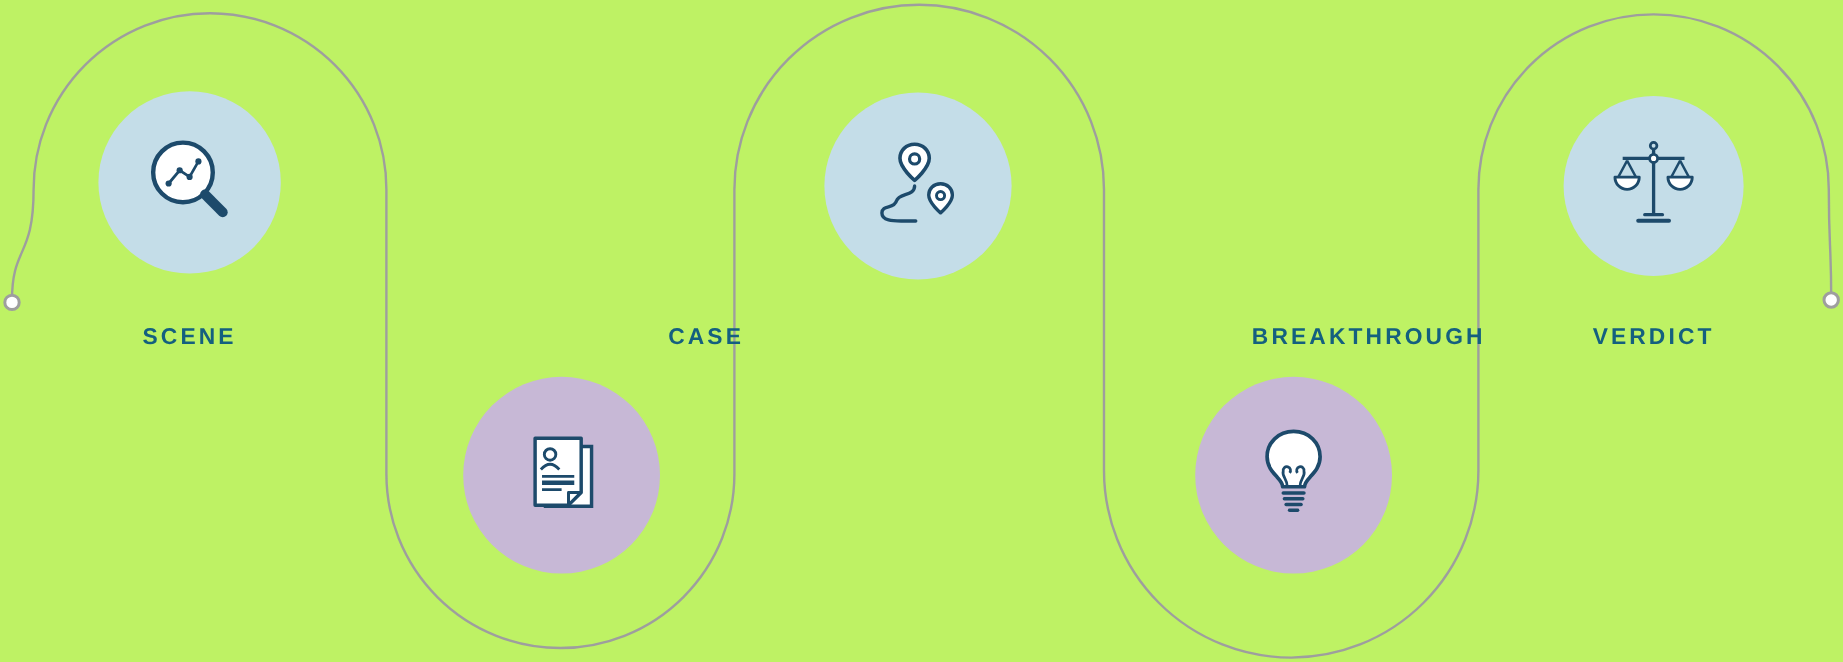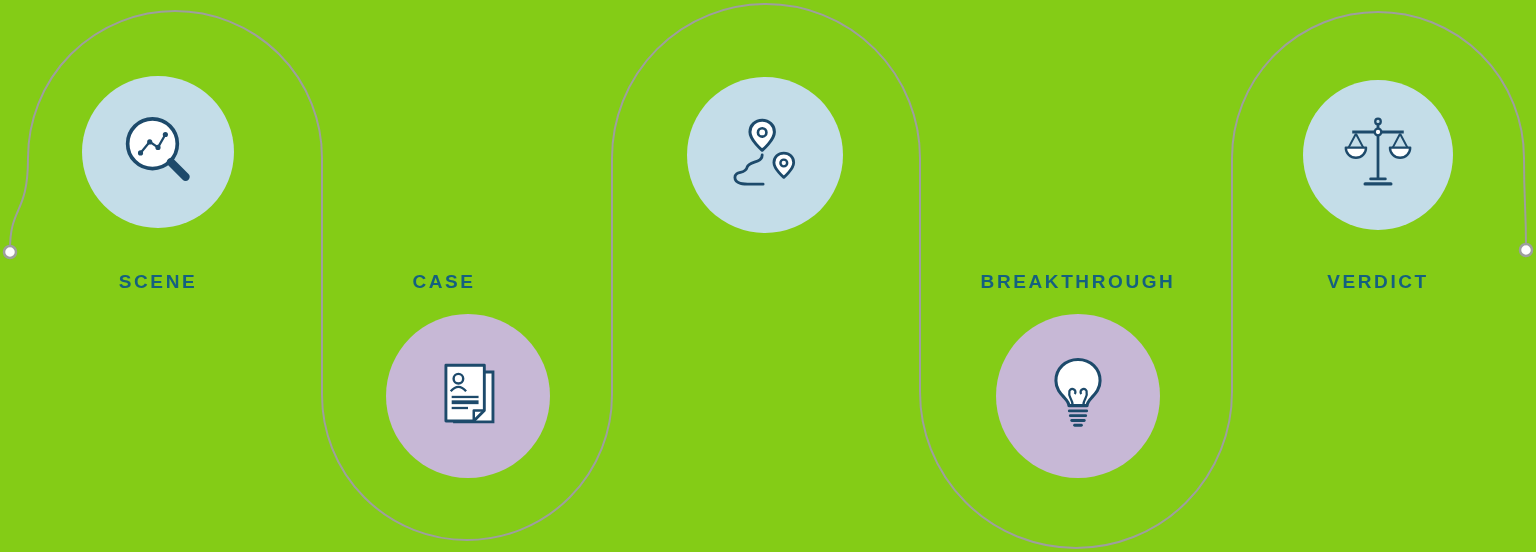--- a/index.html
+++ b/index.html
@@ -6,21 +6,21 @@
     margin: 0;
     padding: 0;
     background: #ffffff;
     font-family: "Liberation Sans", sans-serif;
   }
   .canvas {
     position: relative;
     width: 1536px;
     height: 552px;
     overflow: hidden;
-    background: #84cc16;
+    background: #bef264;
   }
   .path-svg {
     position: absolute;
     left: 0;
     top: 0;
     width: 1536px;
     height: 552px;
     z-index: 0;
   }
   .stage-circle {
@@ -85,21 +85,21 @@
       <path d="M36 25 h40 v52 h-40 z" fill="#ffffff" stroke="#1d4a6b" stroke-width="3"></path>
       <path d="M27 18 h40 v47 l-11 11 h-29 z" fill="#ffffff" stroke="#1d4a6b" stroke-width="3" stroke-linejoin="round"></path>
       <path d="M67 65 h-11 v11" fill="none" stroke="#1d4a6b" stroke-width="2.6" stroke-linejoin="round"></path>
       <circle cx="40" cy="32" r="5" fill="none" stroke="#1d4a6b" stroke-width="2.5"></circle>
       <path d="M32 45 q8 -9 16 0" fill="none" stroke="#1d4a6b" stroke-width="2.5"></path>
       <line x1="33" y1="51" x2="61" y2="51" stroke="#1d4a6b" stroke-width="2.4"></line>
       <line x1="33" y1="56.5" x2="61" y2="56.5" stroke="#1d4a6b" stroke-width="4"></line>
       <line x1="33" y1="62.5" x2="50" y2="62.5" stroke="#1d4a6b" stroke-width="2.4"></line>
     </svg>
   </div>
-  <div class="stage-label" style="left:284px; top:271px;">CASE</div>
+  <div class="stage-label" style="left:300px; top:271px;text-align:right;">CASE</div>
 
   <div class="stage-circle" style="left: 687px; top: 77px; width: 156px; height: 156px; background-color: rgb(196, 221, 232);">
     <svg width="94" height="94" viewBox="0 0 100 100">
       <path d="M47 13 c-7.5 0 -13 5.5 -13 12.5 c0 8.5 13 19.5 13 19.5 c0 0 13 -11 13 -19.5 c0 -7 -5.5 -12.5 -13 -12.5 z" fill="#ffffff" stroke="#1d4a6b" stroke-width="3.2" stroke-linejoin="round"></path>
       <circle cx="47" cy="26" r="4.5" fill="none" stroke="#1d4a6b" stroke-width="2.8"></circle>
       <path d="M70 48 c-6 0 -10.5 4.4 -10.5 10 c0 7 10.5 15.8 10.5 15.8 c0 0 10.5 -8.8 10.5 -15.8 c0 -5.6 -4.5 -10 -10.5 -10 z" fill="#ffffff" stroke="#1d4a6b" stroke-width="3" stroke-linejoin="round"></path>
       <circle cx="70" cy="58.5" r="3.6" fill="none" stroke="#1d4a6b" stroke-width="2.6"></circle>
       <path d="M47 50 c0 9 -14 6 -16 13 c-2 8 -13 3 -13 11 c0 7 10 7 17 7 l 13 0" fill="none" stroke="#1d4a6b" stroke-width="3" stroke-linecap="round"></path>
     </svg>
   </div>
@@ -108,21 +108,21 @@
     <svg width="96" height="96" viewBox="0 0 100 100">
       <path d="M50 12 c-13.3 0 -23 9.8 -23 22 c0 8.3 4.6 13.2 8.6 17.5 c2.9 3.1 4.9 5.4 4.9 8.5 l 19 0 c0 -3.1 2 -5.4 4.9 -8.5 c4 -4.3 8.6 -9.2 8.6 -17.5 c0 -12.2 -9.7 -22 -23 -22 z" fill="#ffffff" stroke="#1d4a6b" stroke-width="3.2" stroke-linejoin="round"></path>
       <path d="M44.5 60 c0 -7 -5 -9 -3.5 -13.5 a3.2 3.2 0 1 1 5.5 1.5" fill="none" stroke="#1d4a6b" stroke-width="2.4"></path>
       <path d="M55.5 60 c0 -7 5 -9 3.5 -13.5 a3.2 3.2 0 1 0 -5.5 1.5" fill="none" stroke="#1d4a6b" stroke-width="2.4"></path>
       <path d="M41 65.5 h18" stroke="#1d4a6b" stroke-width="3" stroke-linecap="round"></path>
       <path d="M42 70.5 h16" stroke="#1d4a6b" stroke-width="3" stroke-linecap="round"></path>
       <path d="M43.5 75.5 h13" stroke="#1d4a6b" stroke-width="3" stroke-linecap="round"></path>
       <path d="M46.5 80.5 h7" stroke="#1d4a6b" stroke-width="3" stroke-linecap="round"></path>
     </svg>
   </div>
-  <div class="stage-label" style="left:918px; top:271px;">BREAKTHROUGH</div>
+  <div class="stage-label" style="left:918px; top:271px;text-align:right;">BREAKTHROUGH</div>
 
   <div class="stage-circle" style="left: 1303px; top: 80px; width: 150px; height: 150px; background-color: rgb(196, 221, 232);">
     <svg width="92" height="92" viewBox="0 0 100 100">
       <circle cx="50" cy="13.5" r="3" fill="none" stroke="#1d4a6b" stroke-width="2.5"></circle>
       <line x1="50" y1="17" x2="50" y2="76" stroke="#1d4a6b" stroke-width="3"></line>
       <line x1="22" y1="25" x2="78" y2="25" stroke="#1d4a6b" stroke-width="3"></line>
       <circle cx="50" cy="25" r="3.6" fill="#ffffff" stroke="#1d4a6b" stroke-width="2.5"></circle>
       <path d="M26 27 l-8 15 m8 -15 l8 15" stroke="#1d4a6b" stroke-width="2.2" fill="none"></path>
       <path d="M15 42 h22 a11 11 0 0 1 -22 0 z" fill="#ffffff" stroke="#1d4a6b" stroke-width="2.6" stroke-linejoin="round"></path>
       <path d="M74 27 l-8 15 m8 -15 l8 15" stroke="#1d4a6b" stroke-width="2.2" fill="none"></path>

